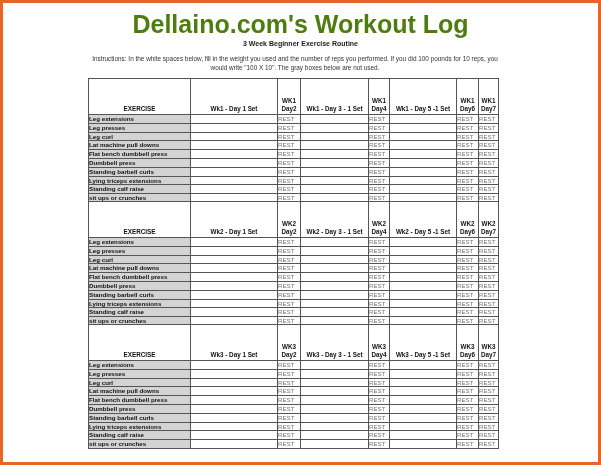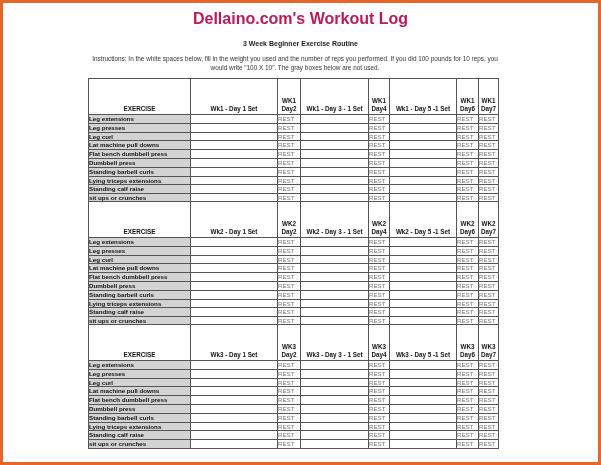--- a/index.html
+++ b/index.html
@@ -14,21 +14,21 @@
       position: absolute; left: 0; top: 0; width: 601px; height: 465px;
       box-sizing: border-box;
       border-top: 3px solid #e8652a;
       border-left: 3px solid #e8652a;
       border-right: 3px solid #e8652a;
       border-bottom: 3px solid #e8652a;
       pointer-events: none;
     }
     .title {
       position: absolute; left: 0; width: 601px; top: 10px;
-      text-align: center; font-size: 16px; font-weight: bold; color: #be185d;
+      text-align: center; font-size: 25px; font-weight: bold; color: #4d7c0f;
     }
     .subtitle {
       position: absolute; left: 0; width: 601px; top: 40px;
       text-align: center; font-size: 7px; font-weight: bold; color: #222;
     }
     .instructions {
       position: absolute; left: 85px; width: 420px; top: 54px;
       text-align: center; font-size: 6.4px; line-height: 9px; color: #333;
     }
     .block {

